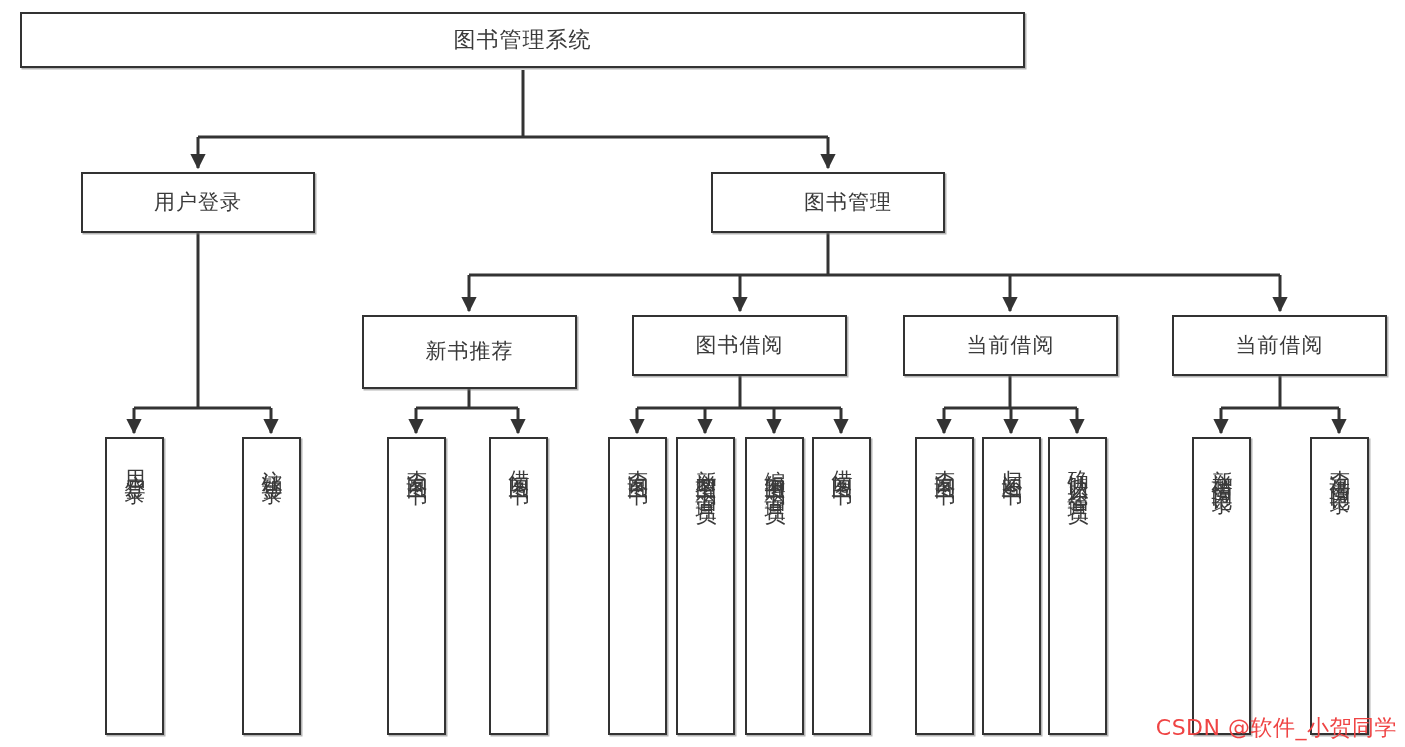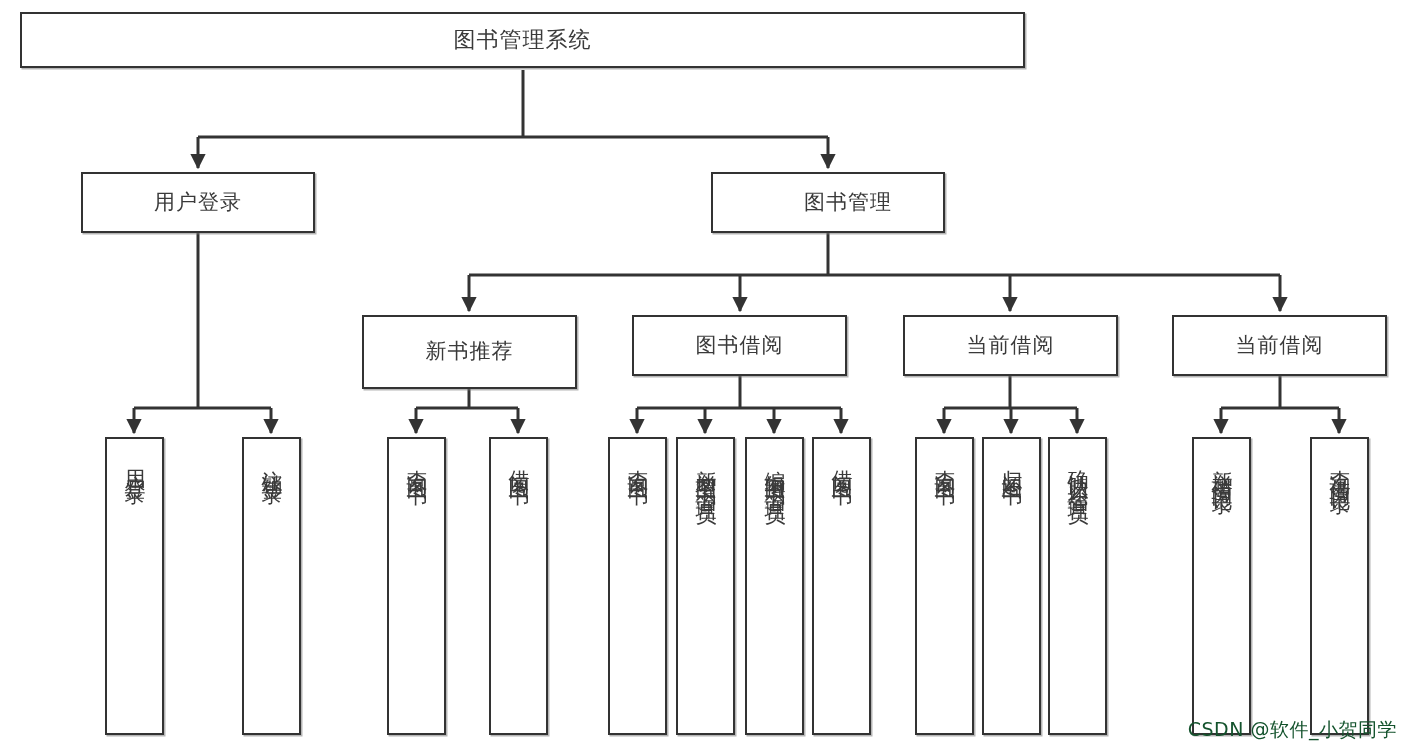--- a/index.html
+++ b/index.html
@@ -60,22 +60,22 @@
     letter-spacing: 5px;
     line-height: 1.0;
     display: block;
     text-align: left;
   }
   
   #watermark {
     position: absolute;
     right: 8px;
     bottom: 4px;
-    font-size: 19px;
-    color: #14532d;
+    font-size: 22px;
+    color: #ef4444;
     letter-spacing: 0.5px;
     white-space: nowrap;
     z-index: 5;
     pointer-events: none;
   }
 </style>
 </head>
 <body>
 
 <div id="diagram-root">

